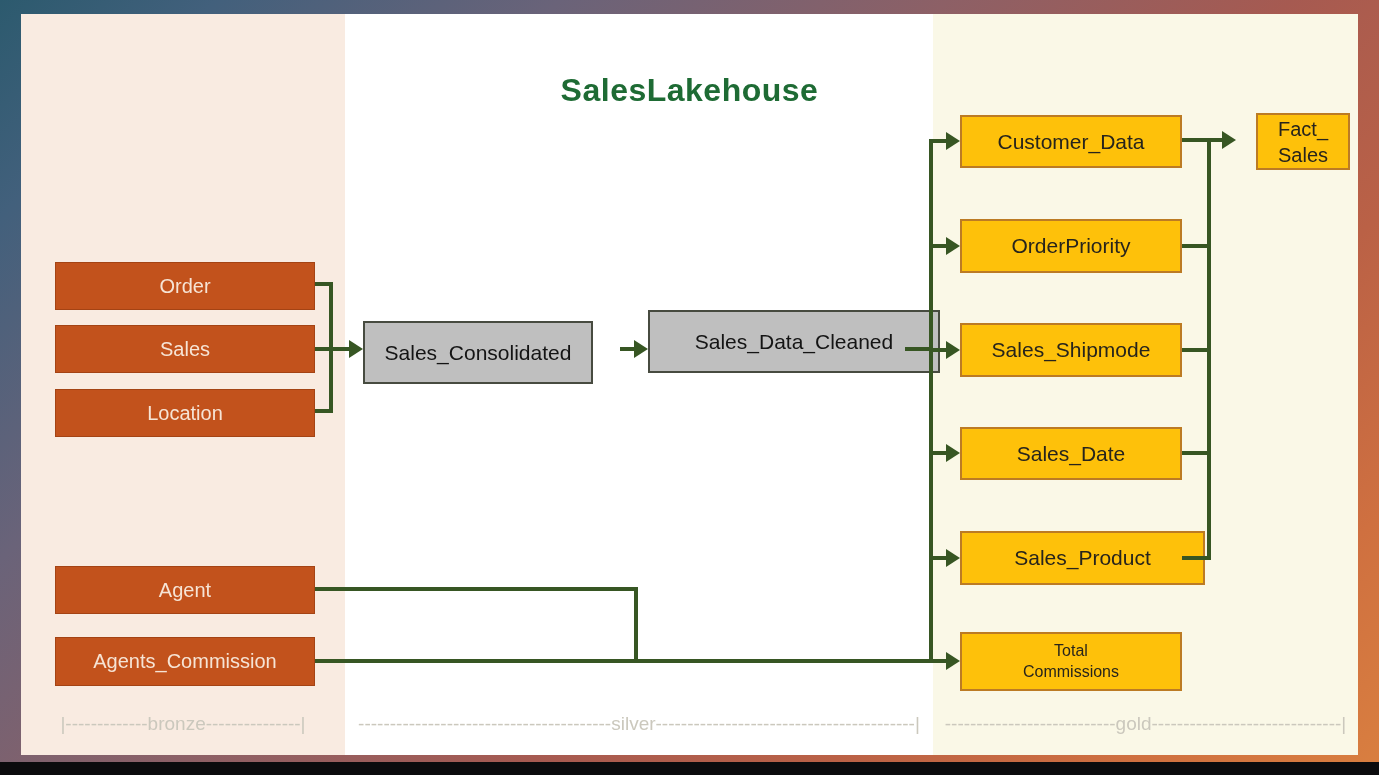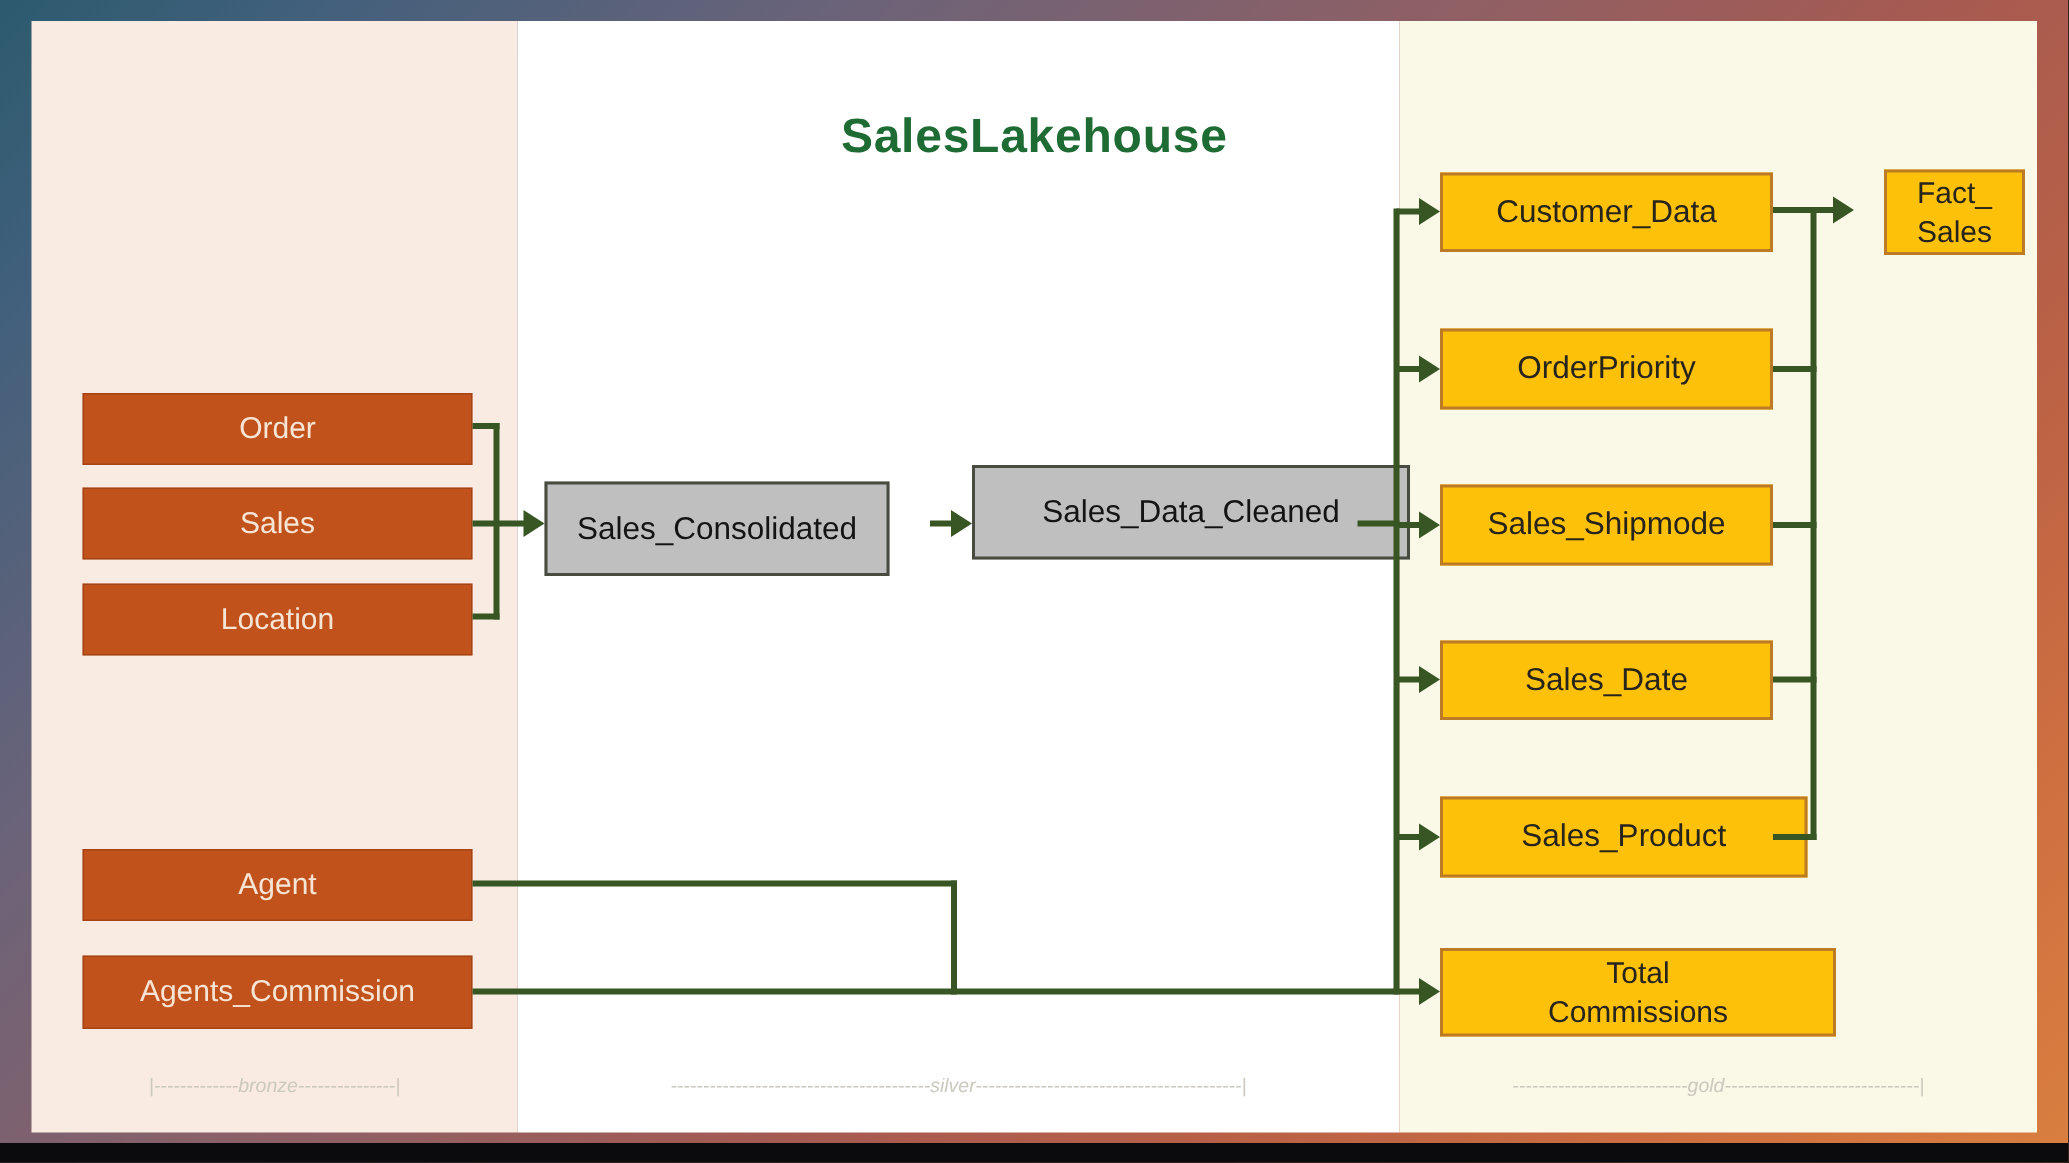--- a/index.html
+++ b/index.html
@@ -38,21 +38,21 @@
   }
   .hline{position:absolute;height:4px;background:var(--connector-green,#375623);}
   .vline{position:absolute;width:4px;background:var(--connector-green,#375623);}
   .arrow{
     position:absolute;width:0;height:0;
     border-top:9px solid transparent;border-bottom:9px solid transparent;
     border-left:14px solid var(--connector-green,#375623);
   }
   .ruler{
     position:absolute;top:708px;height:32px;line-height:32px;
-    font-size:13px;font-style:italic;color:var(--ruler-text,#cbc8bd);
+    font-size:19px;color:var(--ruler-text,#cbc8bd);
     text-align:center;white-space:nowrap;overflow:hidden;
   }
   .ruler-bronze{left:21px;width:324px;}
   .ruler-silver{left:345px;width:588px;}
   .ruler-gold{left:933px;width:425px;}
 </style>
 </head>
 <body>
 
 <div class="canvas">
@@ -71,21 +71,21 @@
   <div class="node node-bronze" style="left:55px;top:637px;width:260px;height:49px"><span>Agents_Commission</span></div>
 
   <div class="node node-silver" style="left:363px;top:321px;width:230px;height:63px"><span>Sales_Consolidated</span></div>
   <div class="node node-silver" style="left:648px;top:310px;width:292px;height:63px"><span>Sales_Data_Cleaned</span></div>
 
   <div class="node node-gold" style="left:960px;top:115px;width:222px;height:53px"><span>Customer_Data</span></div>
   <div class="node node-gold" style="left:960px;top:219px;width:222px;height:54px"><span>OrderPriority</span></div>
   <div class="node node-gold" style="left:960px;top:323px;width:222px;height:54px"><span>Sales_Shipmode</span></div>
   <div class="node node-gold" style="left:960px;top:427px;width:222px;height:53px"><span>Sales_Date</span></div>
   <div class="node node-gold" style="left:960px;top:531px;width:245px;height:54px"><span>Sales_Product</span></div>
-  <div class="node node-gold" style="left:960px;top:632px;width:264px;height:59px;font-size:20px"><span>Total
+  <div class="node node-gold" style="left:960px;top:632px;width:222px;height:59px;font-size:16px"><span>Total
 Commissions</span></div>
   <div class="node node-gold" style="left:1256px;top:113px;width:94px;height:57px;font-size:20px"><span>Fact_
 Sales</span></div>
 
   <div class="hline" style="left:315px;top:282px;width:18px"></div>
   <div class="hline" style="left:315px;top:409px;width:18px"></div>
   <div class="vline" style="left:329px;top:282px;height:131px"></div>
   <div class="hline" style="left:315px;top:347px;width:36px"></div>
   <div class="arrow" style="left:349px;top:340px"></div>
 

